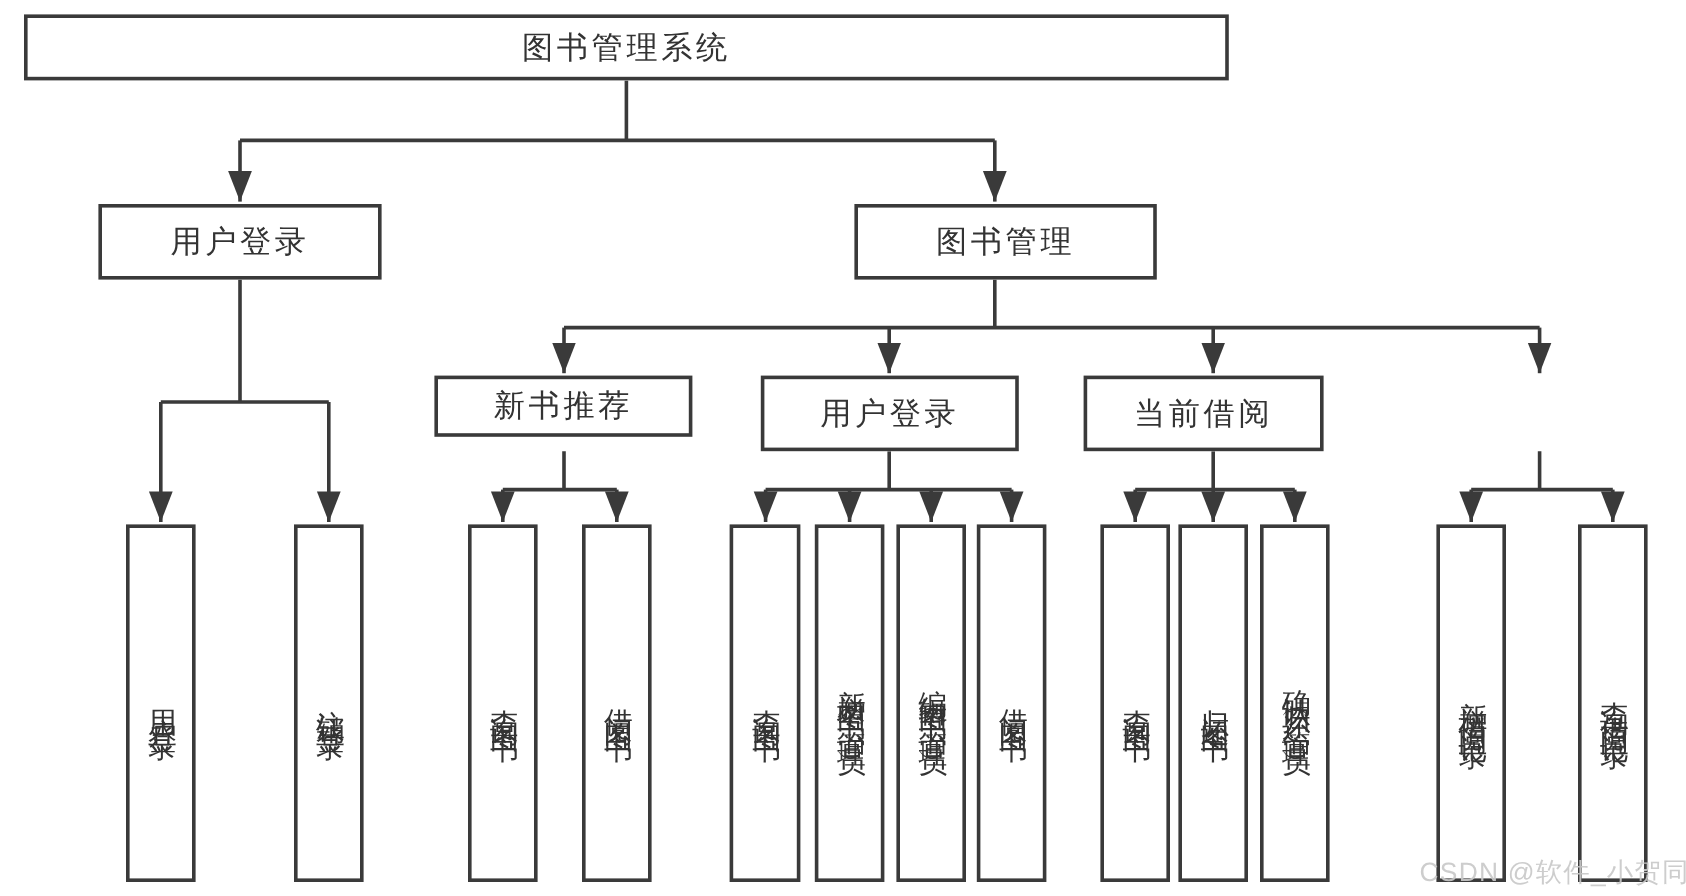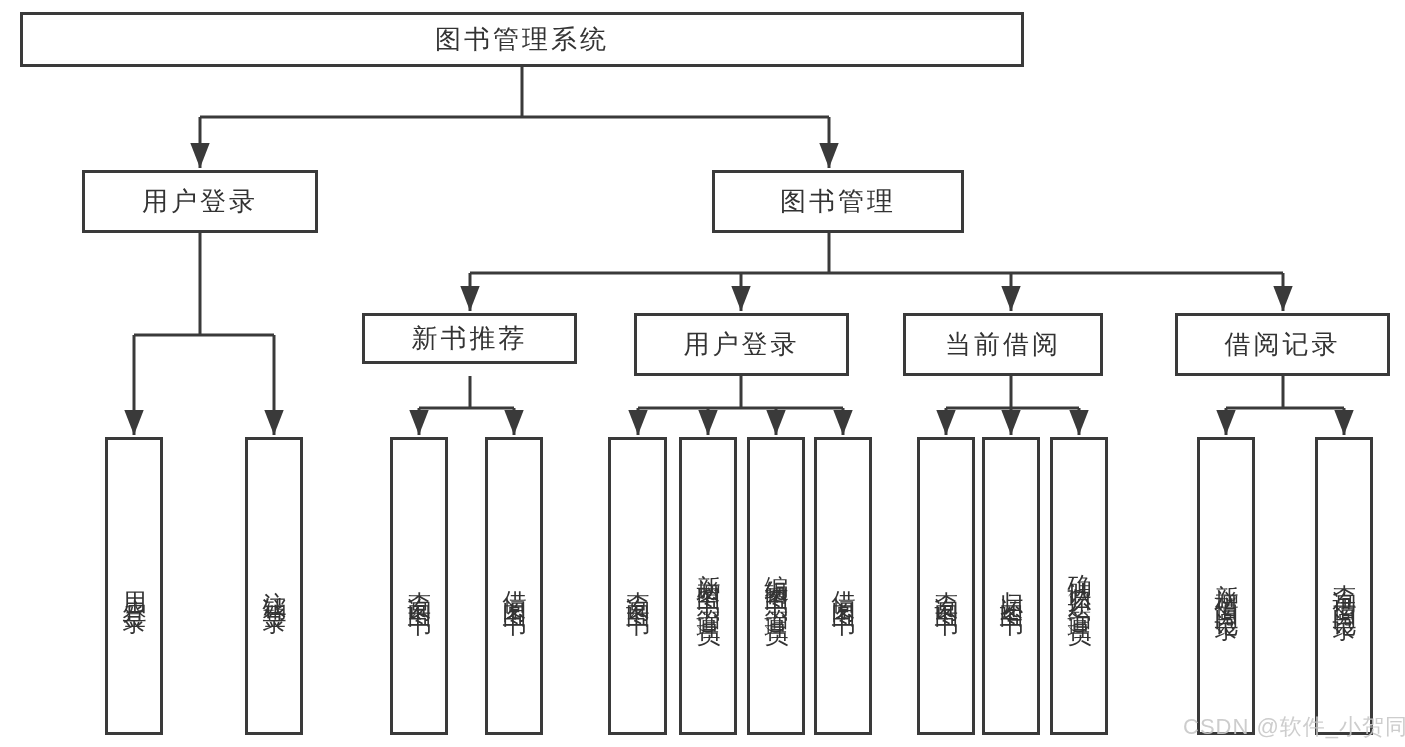--- a/index.html
+++ b/index.html
@@ -98,21 +98,20 @@
   </svg>
 
   <div class="node root" style="left:20px; top:12px; width:1004px; height:55px;">图书管理系统</div>
 
   <div class="node" style="left:82px; top:170px; width:236px; height:63px;">用户登录</div>
   <div class="node" style="left:712px; top:170px; width:252px; height:63px;">图书管理</div>
 
   <div class="node" style="left:362px; top:313px; width:215px; height:51px;">新书推荐</div>
   <div class="node" style="left:634px; top:313px; width:215px; height:63px;">用户登录</div>
   <div class="node" style="left:903px; top:313px; width:200px; height:63px;">当前借阅</div>
-  <div class="node" style="left:1175px; top:313px; width:215px; height:63px;">借阅记录</div>
 
   <div class="node leaf" style="left:105px; top:437px; width:58px; height:298px;">用户登录</div>
   <div class="node leaf" style="left:245px; top:437px; width:58px; height:298px;">注销登录</div>
 
   <div class="node leaf" style="left:390px; top:437px; width:58px; height:298px;">查询图书</div>
   <div class="node leaf" style="left:485px; top:437px; width:58px; height:298px;">借阅图书</div>
 
   <div class="node leaf" style="left:608px; top:437px; width:59px; height:298px;">查询图书</div>
   <div class="node leaf" style="left:679px; top:437px; width:58px; height:298px;">新增图书（管理员）</div>
   <div class="node leaf" style="left:747px; top:437px; width:58px; height:298px;">编辑图书（管理员）</div>

